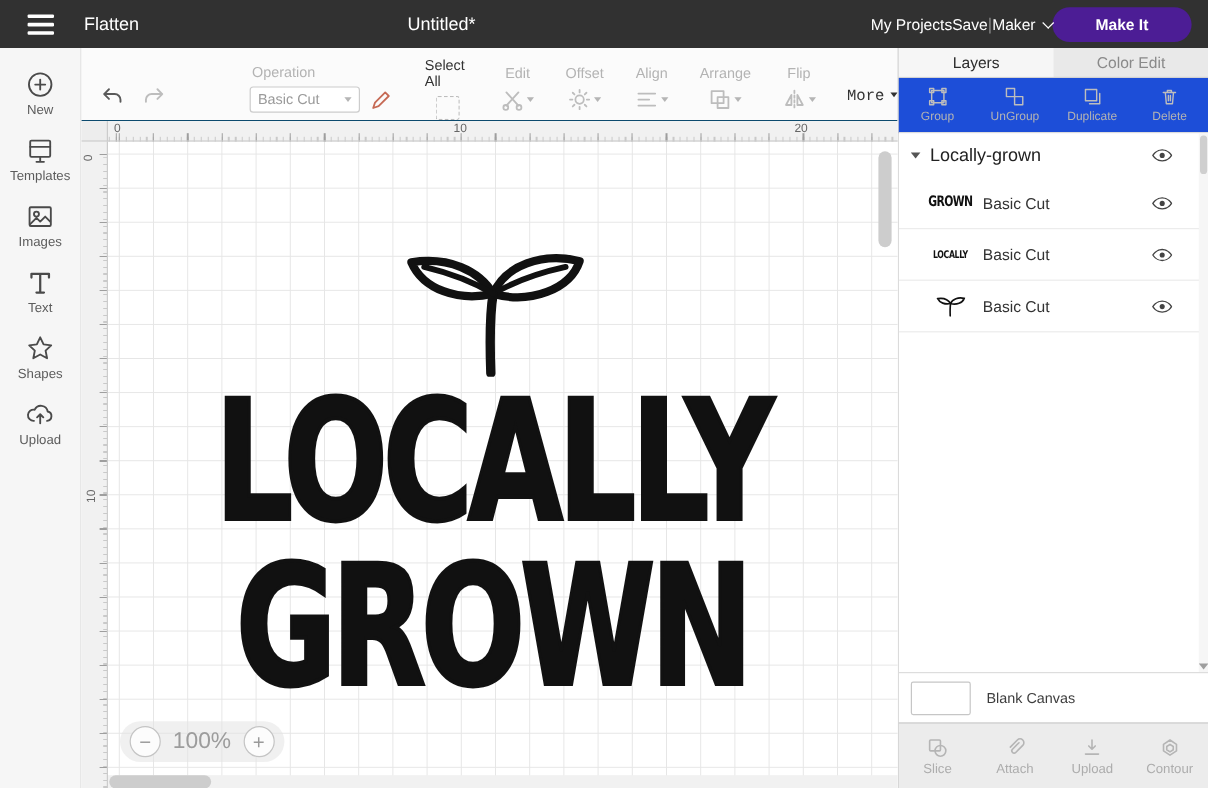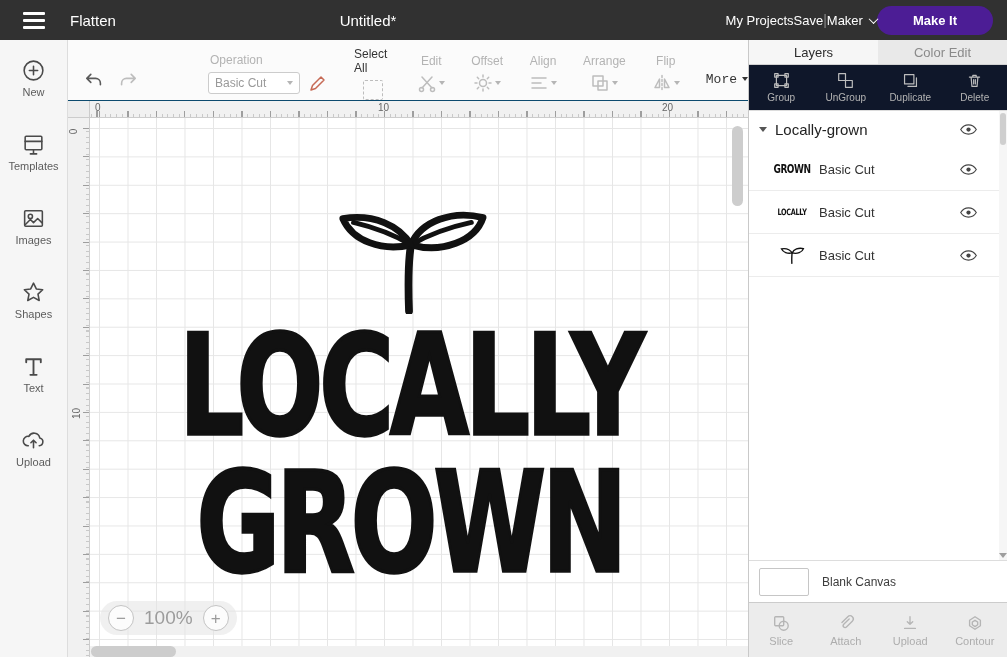--- a/index.html
+++ b/index.html
@@ -17,21 +17,21 @@
   .tb-link{color:#fff;font-size:13px;cursor:pointer}
   .tb-divider{color:#888;font-size:14px}
   .tb-machine{display:flex;align-items:center;gap:7px;color:#fff;font-size:13px;cursor:pointer}
   .chev{width:7px;height:7px;border-right:1.8px solid #fff;border-bottom:1.8px solid #fff;transform:rotate(45deg) translate(-1px,-1px)}
   .make-it{background:#4c1d95;color:#fff;border:none;border-radius:16px;font-size:13px;font-weight:bold;padding:7px 36px;cursor:pointer;font-family:inherit}
 
   
   .bodyrow{flex:1;display:flex;min-height:0}
 
   
-  .sidebar{flex:0 0 68px;background:#f6f6f6;border-right:1px solid #ddd;display:flex;flex-direction:column;align-items:center;padding-top:12px;gap:22px}
+  .sidebar{flex:0 0 68px;background:#f6f6f6;border-right:1px solid #ddd;display:flex;flex-direction:column;align-items:center;padding-top:12px;gap:3px}
   .side-item{width:100%;display:flex;flex-direction:column;align-items:center;gap:3px;padding:6px 0;cursor:pointer}
   .side-item svg{width:25px;height:25px;stroke:#4a4a4a;fill:none;stroke-width:1.5;stroke-linecap:round;stroke-linejoin:round}
   .side-label{font-size:11px;color:#5c5c5c}
 
   
   .main{flex:1;display:flex;flex-direction:column;min-width:0;background:#fff}
 
   
   .etoolbar{flex:0 0 56px;background:#fbfbfb;border-bottom:1px solid #0c4a6e;display:flex;align-items:center;padding:7px 0 0 16px;gap:26px}
   .undoredo{display:flex;gap:14px;margin-top:16px}
@@ -85,21 +85,21 @@
 
   .vsb-thumb{position:absolute;right:5px;top:8px;width:11px;height:80px;background:#cdcdcd;border-radius:6px;cursor:grab}
   .hsb-track{position:absolute;left:0;right:0;bottom:0;height:11px;background:#f1f1f1}
   .hsb-thumb{position:absolute;left:1px;bottom:0;width:85px;height:11px;background:#cdcdcd;border-radius:6px;cursor:grab}
 
   
   .panel{flex:0 0 259px;border-left:1px solid #c9c9c9;display:flex;flex-direction:column;background:#fff}
   .ptabs{flex:0 0 25px;display:flex;background:#e9e9e9;border-bottom:1px solid #d2d2d2}
   .ptab{flex:1;display:flex;align-items:center;justify-content:center;font-size:13px;color:#8a8a8a;cursor:pointer}
   .ptab.active{background:#f6f6f6;color:#2c2c2c}
-  .pactions{flex:0 0 46px;display:flex;background:#0f172a;border-bottom:1px solid #dcdcdc}
+  .pactions{flex:0 0 46px;display:flex;background:#1d4ed8;border-bottom:1px solid #dcdcdc}
   .pact{flex:1;display:flex;flex-direction:column;align-items:center;justify-content:center;gap:3px;background:none;border:none;cursor:pointer;font-family:inherit}
   .pact svg{width:17px;height:17px;stroke:#bdbdbd;fill:none;stroke-width:1.4;stroke-linecap:round;stroke-linejoin:round}
   .pact .pact-label{font-size:10px;color:#b3b3b3}
 
   .layer-list{flex:1;position:relative;background:#fff;overflow:hidden}
   .group-header{height:37px;display:flex;align-items:center;padding:0 30px 0 10px;cursor:pointer}
   .tri-down{width:0;height:0;border-left:4.5px solid transparent;border-right:4.5px solid transparent;border-top:5.5px solid #555}
   .group-name{font-size:15px;color:#222;margin-left:8px}
   .eye-btn{margin-left:auto;background:none;border:none;cursor:pointer;padding:0;display:flex}
   .eye-btn svg{width:17px;height:13px}
@@ -169,29 +169,29 @@
       <div class="side-item">
         <svg viewBox="0 0 24 24">
             <rect x="3.5" y="4.5" width="17" height="15" rx="1"></rect>
             <circle cx="9" cy="10" r="2"></circle>
             <path d="M4 18l5-5 3 3 4-4 4 4"></path>
           </svg>
         <span class="side-label">Images</span>
       </div>
       <div class="side-item">
         <svg viewBox="0 0 24 24">
+            <path d="M5 5h14M12 5v15M9 20h6M5 5v3M19 5v3" stroke-width="1.8"></path>
+          </svg>
+        <span class="side-label">Text</span>
+      </div>
+      <div class="side-item">
+        <svg viewBox="0 0 24 24">
             <path d="M12 3l2.7 5.6 6.1.8-4.5 4.2 1.2 6.1-5.5-3-5.5 3 1.2-6.1L3.2 9.4l6.1-.8z"></path>
           </svg>
         <span class="side-label">Shapes</span>
-      </div>
-      <div class="side-item">
-        <svg viewBox="0 0 24 24">
-            <path d="M5 5h14M12 5v15M9 20h6M5 5v3M19 5v3" stroke-width="1.8"></path>
-          </svg>
-        <span class="side-label">Text</span>
       </div>
       <div class="side-item">
         <svg viewBox="0 0 24 24">
             <path d="M7 17a4.5 4.5 0 1 1 .6-8.9A5.5 5.5 0 0 1 18 9.5 3.8 3.8 0 0 1 17.5 17"></path>
             <path d="M12 19v-7M9.5 14.2L12 11.7l2.5 2.5"></path>
           </svg>
         <span class="side-label">Upload</span>
       </div>
     </aside>
 

